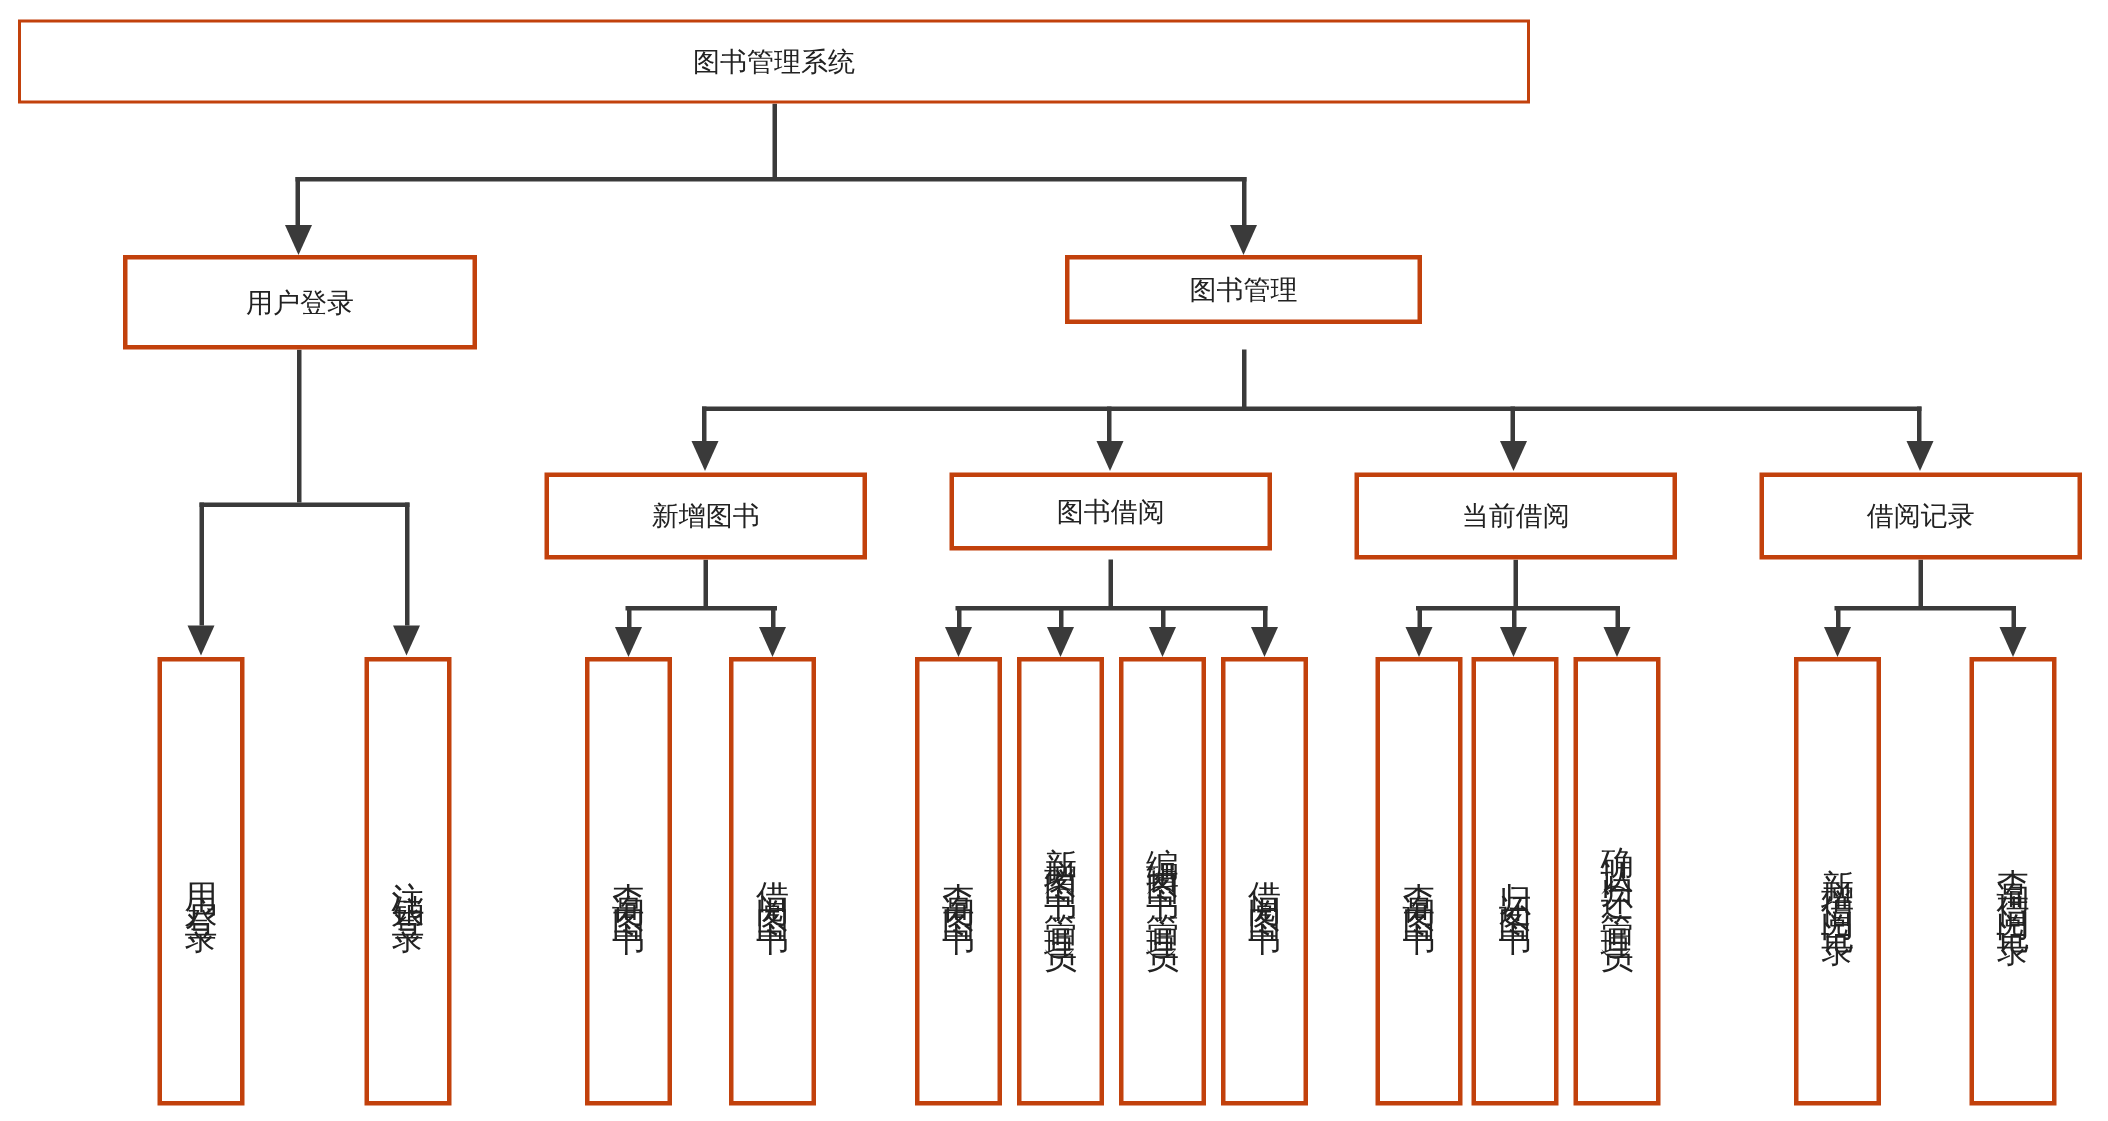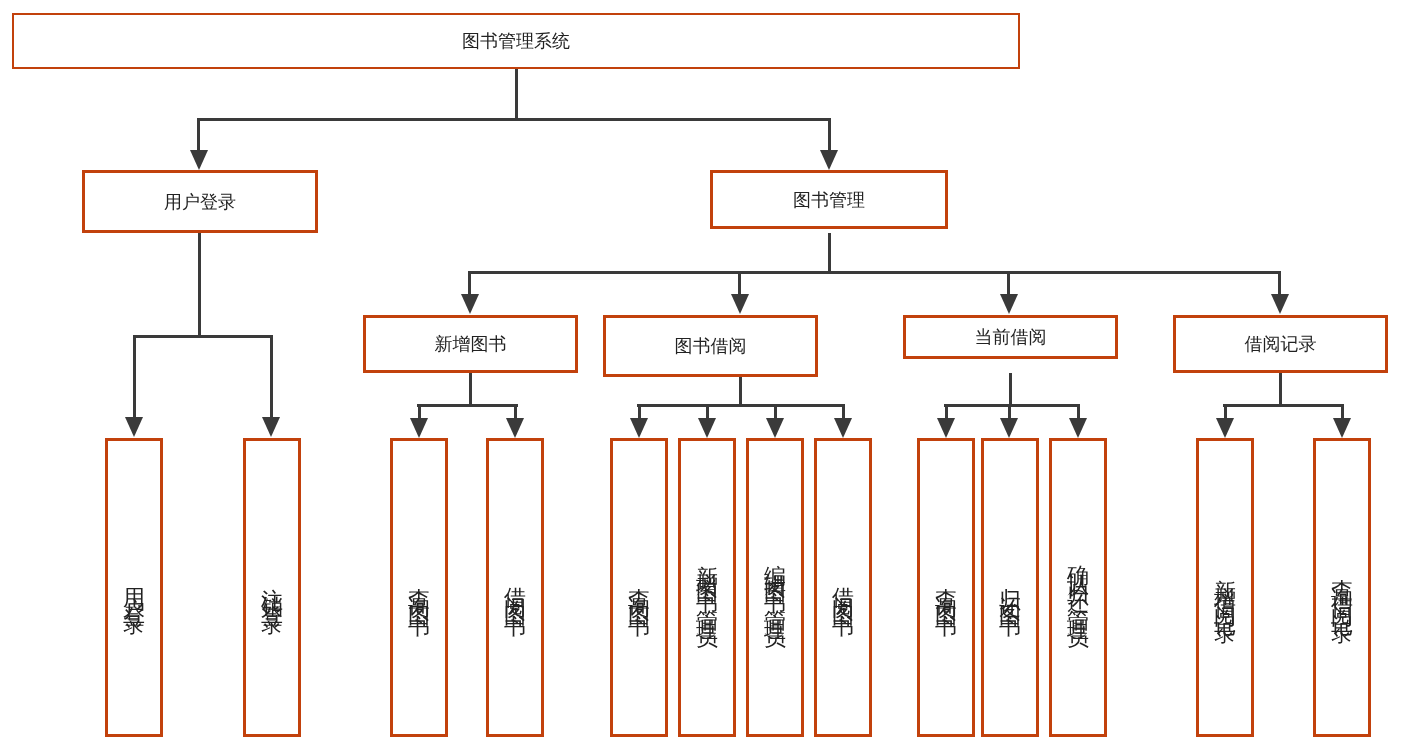--- a/index.html
+++ b/index.html
@@ -51,31 +51,31 @@
 
 <div class="canvas">
 
   <div class="box root" style="left:12px; top:13px; width:1008px; height:56px;">
     <span>图书管理系统</span>
   </div>
 
   <div class="box hnode" style="left:82px; top:170px; width:236px; height:63px;">
     <span>用户登录</span>
   </div>
-  <div class="box hnode" style="left:710px; top:170px; width:238px; height:59px;">
+  <div class="box hnode" style="left:710px; top:170px; width:238px; height:46px;">
     <span>图书管理</span>
   </div>
 
   <div class="box hnode" style="left:363px; top:315px; width:215px; height:58px;">
     <span>新增图书</span>
   </div>
-  <div class="box hnode" style="left:603px; top:315px; width:215px; height:62px;">
+  <div class="box hnode" style="left:633px; top:315px; width:215px; height:52px;">
     <span>图书借阅</span>
   </div>
-  <div class="box hnode" style="left:903px; top:315px; width:215px; height:44px;">
+  <div class="box hnode" style="left:903px; top:315px; width:215px; height:58px;">
     <span>当前借阅</span>
   </div>
   <div class="box hnode" style="left:1173px; top:315px; width:215px; height:58px;">
     <span>借阅记录</span>
   </div>
 
   <div class="box leaf" style="left:105px; top:438px; width:58px; height:299px;">
     <span class="vtext">用户登录</span>
   </div>
   <div class="box leaf" style="left:243px; top:438px; width:58px; height:299px;">

